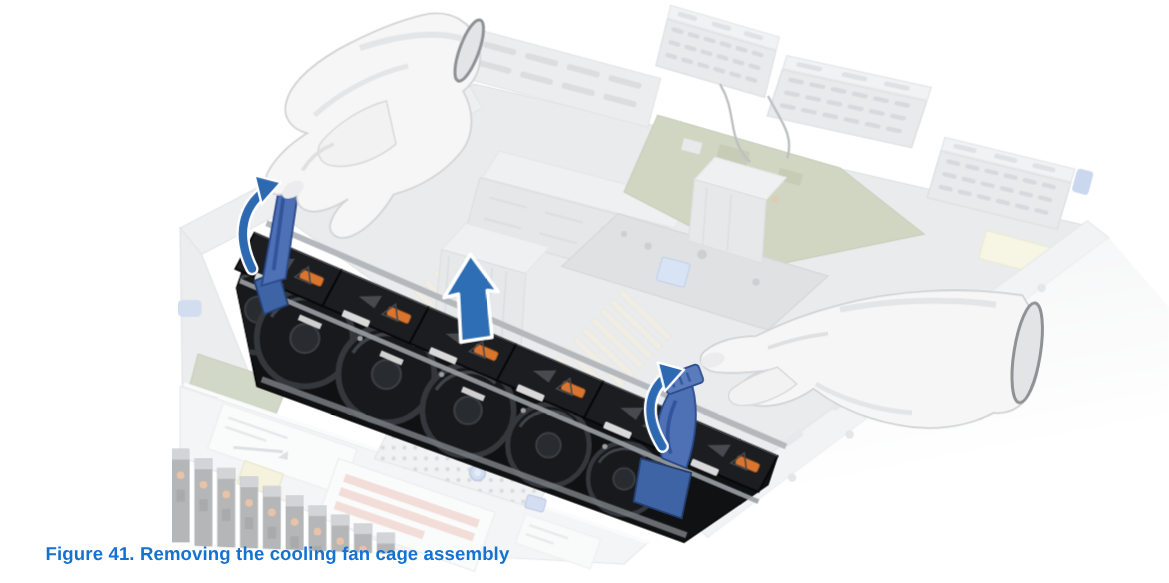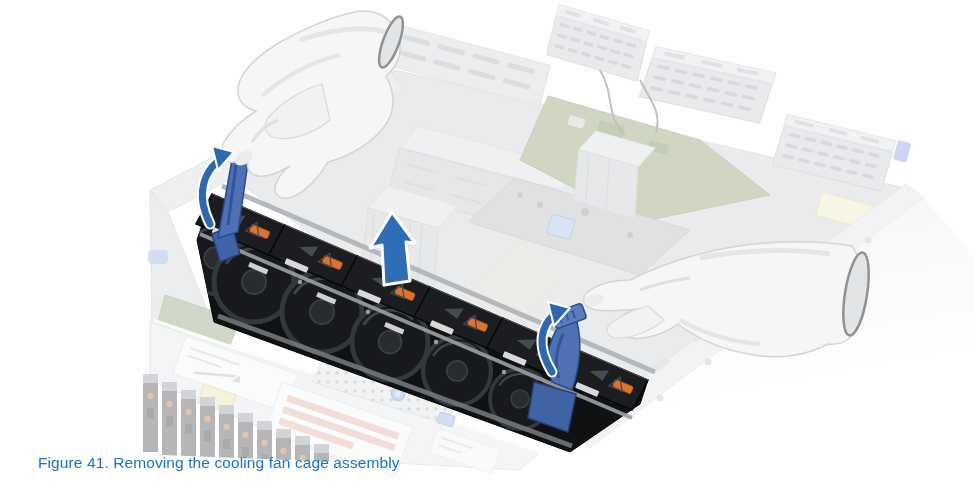--- a/index.html
+++ b/index.html
@@ -1,19 +1,19 @@
 <!DOCTYPE html>
 <html><head>
 <meta charset="utf-8">
 <style>
   html,body{margin:0;padding:0;background:#ffffff;}
   body{width:974px;height:486px;position:relative;overflow:hidden;
        font-family:"Liberation Sans",sans-serif;}
   #stage{position:absolute;left:0;top:0;width:974px;height:486px;}
-  .caption{position:absolute;left:38px;top:454px;font-size:15.5px;font-weight:normal;
+  .caption{position:absolute;left:38px;top:454px;font-size:15.5px;font-weight:bold;
            color:#1373d2;letter-spacing:.1px;white-space:nowrap;}
 </style>
 </head>
 <body>
 
 <svg id="stage" viewBox="0 0 974 486" role="img" aria-label="Two gloved hands lift the blue release levers of the cooling fan cage assembly while a large blue arrow shows the cage being lifted up out of the server chassis.">
   <defs>
     <pattern id="perf" width="9" height="9" patternUnits="userSpaceOnUse">
       <circle cx="4" cy="4" r="1.7" fill="#a9adb2"></circle>
     </pattern>

